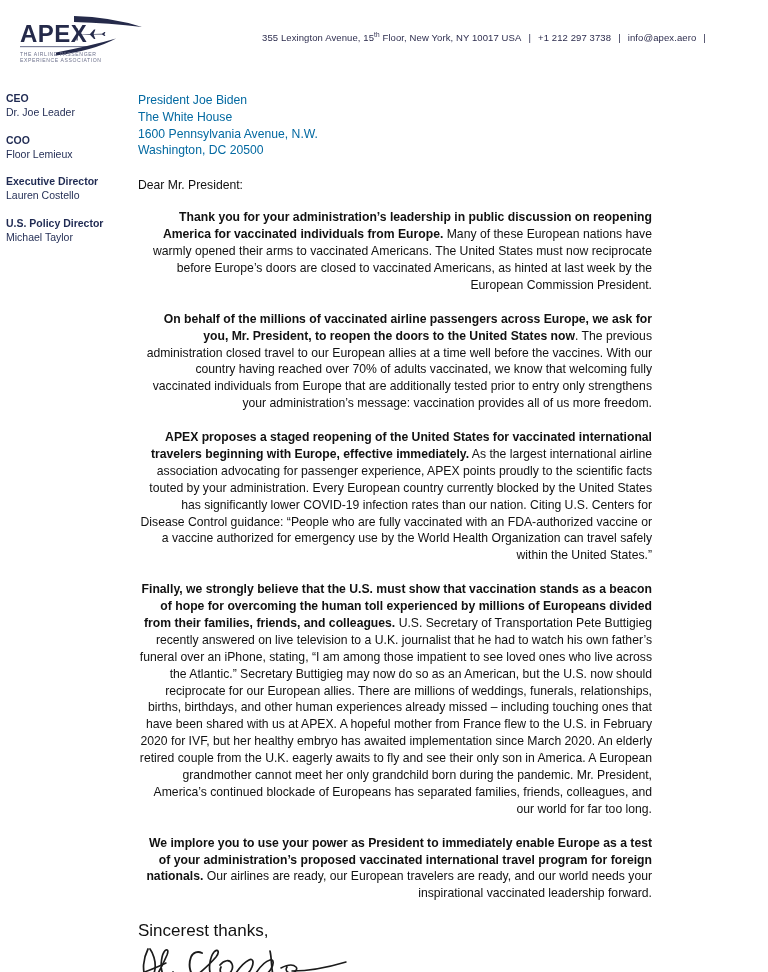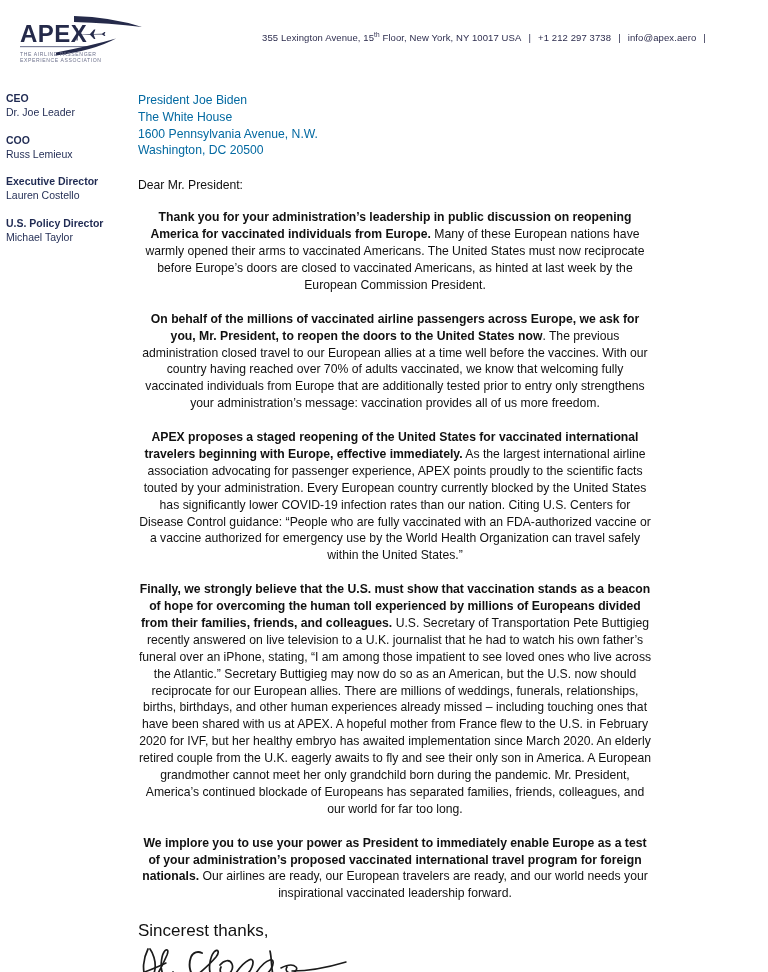--- a/index.html
+++ b/index.html
@@ -90,21 +90,21 @@
     font-size: 12.2px;
     margin-top: 19px;
     color: #111111;
   }
 
   .para {
     font-size: 12.2px;
     line-height: 1.385;
     margin-top: 17px;
     color: #111111;
-    text-align: center;
+    text-align: right;
   }
   .para b { font-weight: bold; }
 
   .closing {
     font-size: 17px;
     margin-top: 19px;
     color: #111111;
   }
 
   .signature {
@@ -149,21 +149,21 @@
 
   <div class="sidebar">
 
     <div class="officer">
       <div class="officer-role">CEO</div>
       <div class="officer-name">Dr. Joe Leader</div>
     </div>
 
     <div class="officer">
       <div class="officer-role">COO</div>
-      <div class="officer-name">Russ Lemieux</div>
+      <div class="officer-name">Floor Lemieux</div>
     </div>
 
     <div class="officer">
       <div class="officer-role">Executive Director</div>
       <div class="officer-name">Lauren Costello</div>
     </div>
 
     <div class="officer">
       <div class="officer-role">U.S. Policy Director</div>
       <div class="officer-name">Michael Taylor</div>

